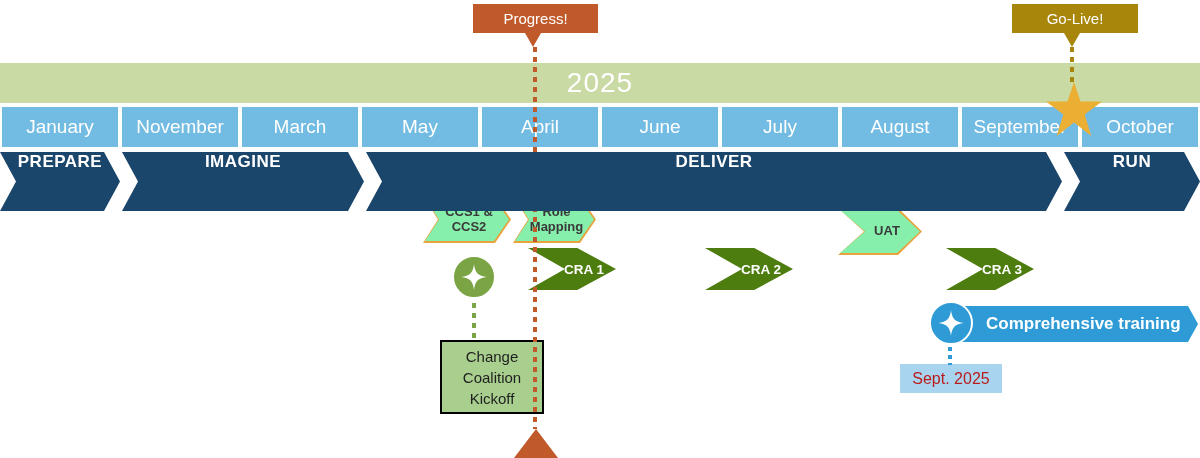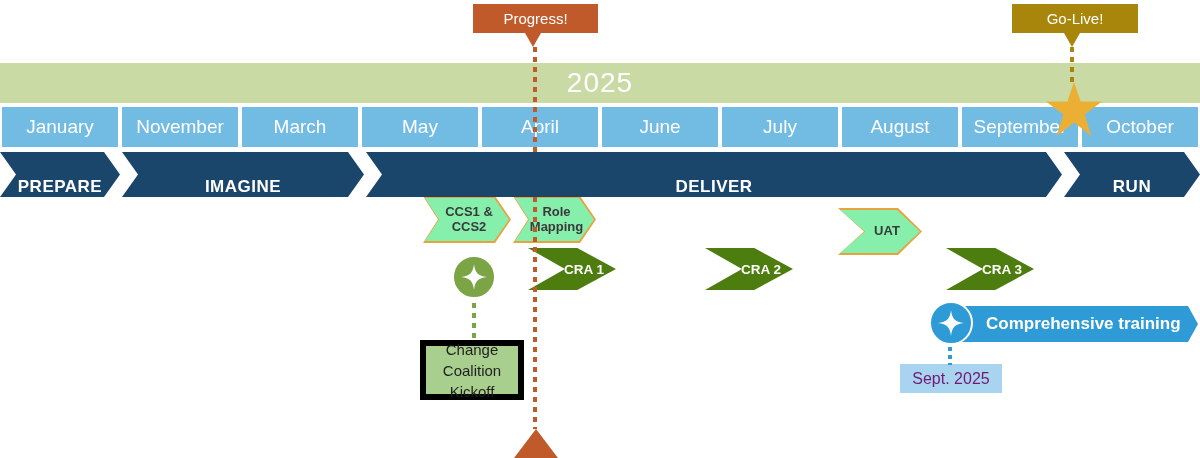--- a/index.html
+++ b/index.html
@@ -17,22 +17,22 @@
   .months-row{
     position:absolute;left:0;top:107px;width:1200px;height:40px;
     display:flex;gap:4px;padding:0 2px;box-sizing:border-box;z-index:1;
   }
   .month{
     flex:1;background:#72BBE2;color:#fff;font-size:19px;
     display:flex;align-items:center;justify-content:center;
   }
   
   .phase{
-    position:absolute;top:152px;height:45px;background:#1B466B;z-index:6;
-    display:flex;align-items:flex-end;justify-content:center;
+    position:absolute;top:152px;height:59px;background:#1B466B;z-index:6;
+    display:flex;align-items:flex-start;justify-content:center;
     color:#fff;font-weight:bold;font-size:17px;letter-spacing:.5px;
     clip-path:polygon(0 0,calc(100% - 16px) 0,100% 50%,calc(100% - 16px) 100%,0 100%,16px 50%);
   }
   .phase-prepare{left:0;width:120px;}
   .phase-imagine{left:122px;width:242px;}
   .phase-deliver{left:366px;width:696px;}
   .phase-run{left:1064px;width:136px;}
   
   .act{position:absolute;top:196px;height:47px;z-index:2;}
   .act .shell{
@@ -94,36 +94,36 @@
     position:absolute;left:1046px;top:82px;width:56px;height:54px;background:#EBAF33;z-index:7;
     clip-path:polygon(50% 0%,61.8% 36%,100% 36%,69.1% 60%,80.9% 100%,50% 75%,19.1% 100%,30.9% 60%,0% 36%,38.2% 36%);
   }
   
   .up-arrow{
     position:absolute;left:514px;top:429px;width:44px;height:29px;background:#C05A2B;z-index:6;
     clip-path:polygon(50% 0,100% 100%,0 100%);
   }
   
   .kickoff-box{
-    position:absolute;left:420px;top:340px;width:104px;height:60px;box-sizing:border-box;
-    background:#A9CF8E;border:6px solid #000000;z-index:2;
+    position:absolute;left:440px;top:340px;width:104px;height:74px;box-sizing:border-box;
+    background:#A9CF8E;border:2px solid #000000;z-index:2;
     display:flex;align-items:center;justify-content:center;text-align:center;
     color:#1f1f1f;font-size:15px;line-height:1.4;padding:2px 10px;
   }
   
   .training-banner{
     position:absolute;left:957px;top:306px;width:241px;height:36px;background:#2E9BD6;z-index:4;
     clip-path:polygon(0 0,calc(100% - 10px) 0,100% 50%,calc(100% - 10px) 100%,0 100%,8px 50%);
     display:flex;align-items:center;color:#fff;font-weight:bold;font-size:17px;
     padding-left:29px;box-sizing:border-box;
   }
   
   .date-box{
     position:absolute;left:900px;top:364px;width:102px;height:29px;background:#A9D4EF;z-index:2;
-    display:flex;align-items:center;justify-content:center;color:#701a75;font-size:16px;
+    display:flex;align-items:center;justify-content:center;color:#b91c1c;font-size:16px;
   }
   .sparkle-svg{display:block;}
 </style>
 </head>
 <body>
 
 <div id="canvas">
 
   <div class="year-bar">
     <span>2025</span>

